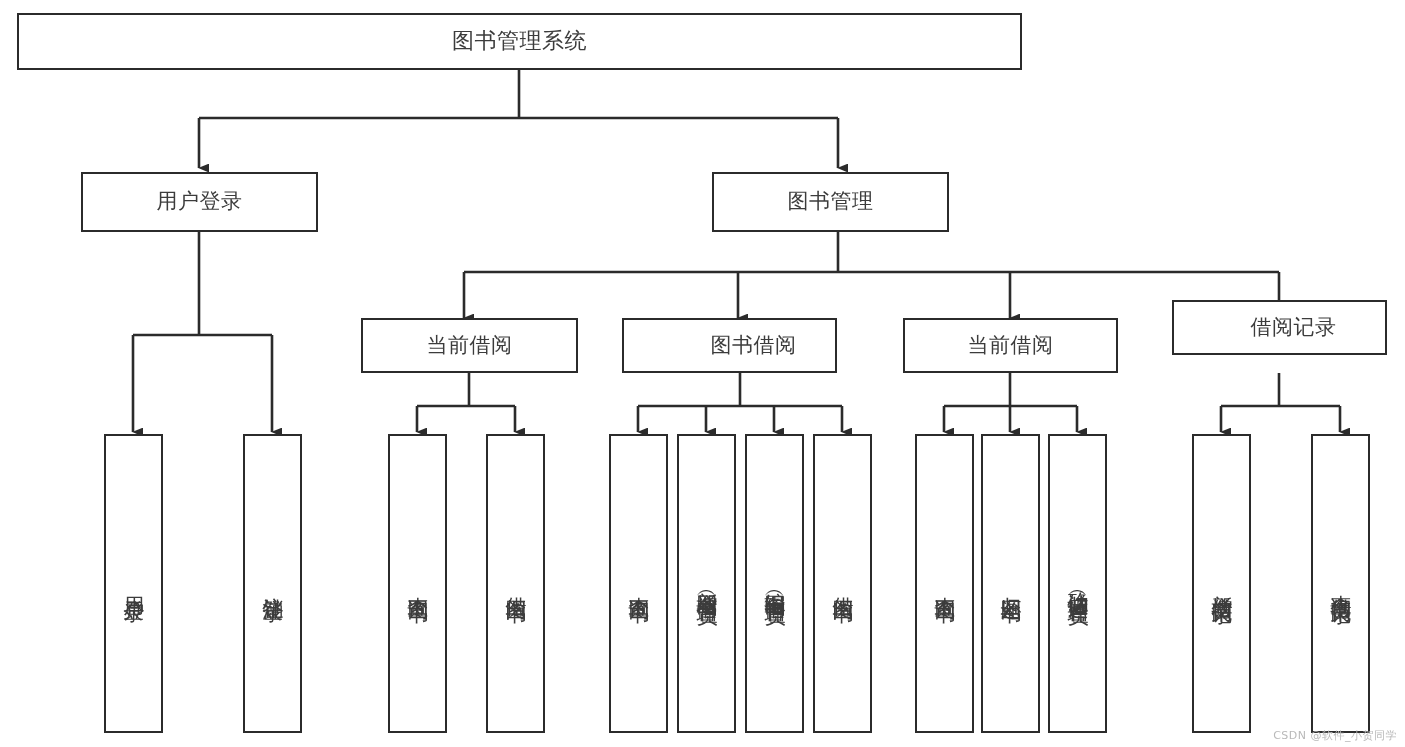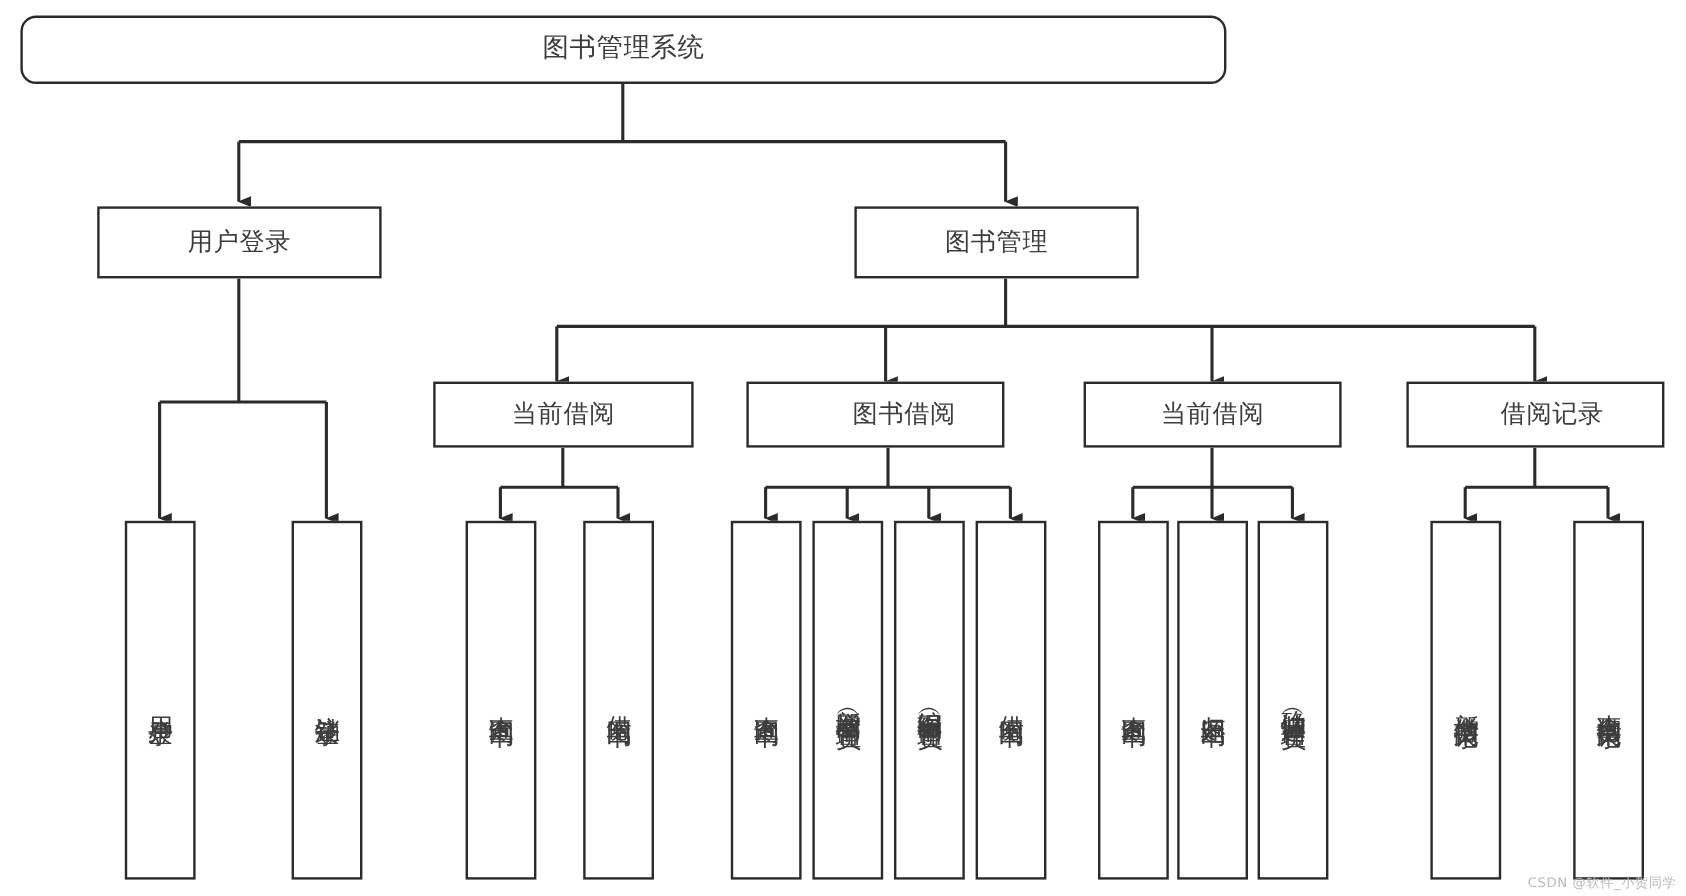--- a/index.html
+++ b/index.html
@@ -128,21 +128,21 @@
       <path d="M1010,406 L1010,432" marker-end="url(#arrowhead)"></path>
       <path d="M1077,406 L1077,432" marker-end="url(#arrowhead)"></path>
 
       <path d="M1279,373 L1279,406"></path>
       <path d="M1221,406 L1340,406"></path>
       <path d="M1221,406 L1221,432" marker-end="url(#arrowhead)"></path>
       <path d="M1340,406 L1340,432" marker-end="url(#arrowhead)"></path>
     </g>
   </svg>
 
-  <div class="node horiz root" style="left:17px; top:13px; width:1005px; height:57px;border-radius:13px;">
+  <div class="node horiz root" style="left:17px; top:13px; width:1005px; height:57px;">
     <span class="node-label">图书管理系统</span>
   </div>
 
   <div class="node horiz" style="left:81px; top:172px; width:237px; height:60px;">
     <span class="node-label">用户登录</span>
   </div>
 
   <div class="node horiz" style="left:712px; top:172px; width:237px; height:60px;">
     <span class="node-label">图书管理</span>
   </div>
@@ -152,21 +152,21 @@
   </div>
 
   <div class="node horiz" style="left:622px; top:318px; width:215px; height:55px;padding-left:48px;">
     <span class="node-label">图书借阅</span>
   </div>
 
   <div class="node horiz" style="left:903px; top:318px; width:215px; height:55px;">
     <span class="node-label">当前借阅</span>
   </div>
 
-  <div class="node horiz" style="left:1172px; top:318px; width:215px; height:55px;padding-left:28px;">
+  <div class="node horiz" style="left:1172px; top:300px; width:215px; height:55px;padding-left:28px;">
     <span class="node-label">借阅记录</span>
   </div>
 
   <div class="node vert" style="left:104px; top:434px; width:59px; height:299px;">
     <span class="node-label">用户登录</span>
   </div>
 
   <div class="node vert" style="left:243px; top:434px; width:59px; height:299px;">
     <span class="node-label">注销登录</span>
   </div>

